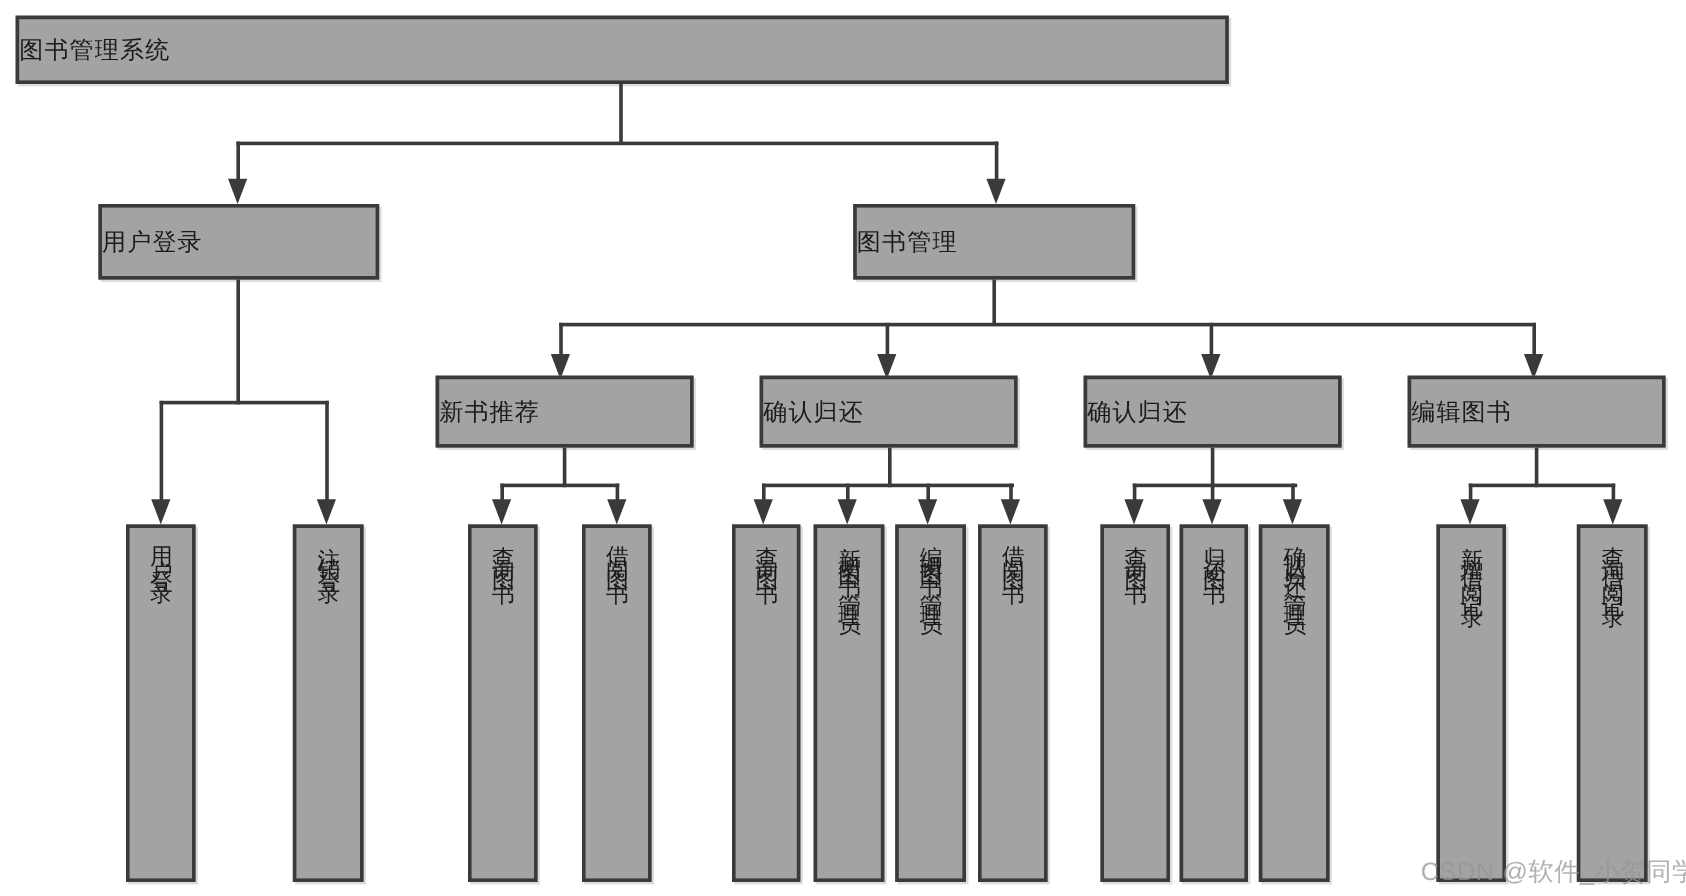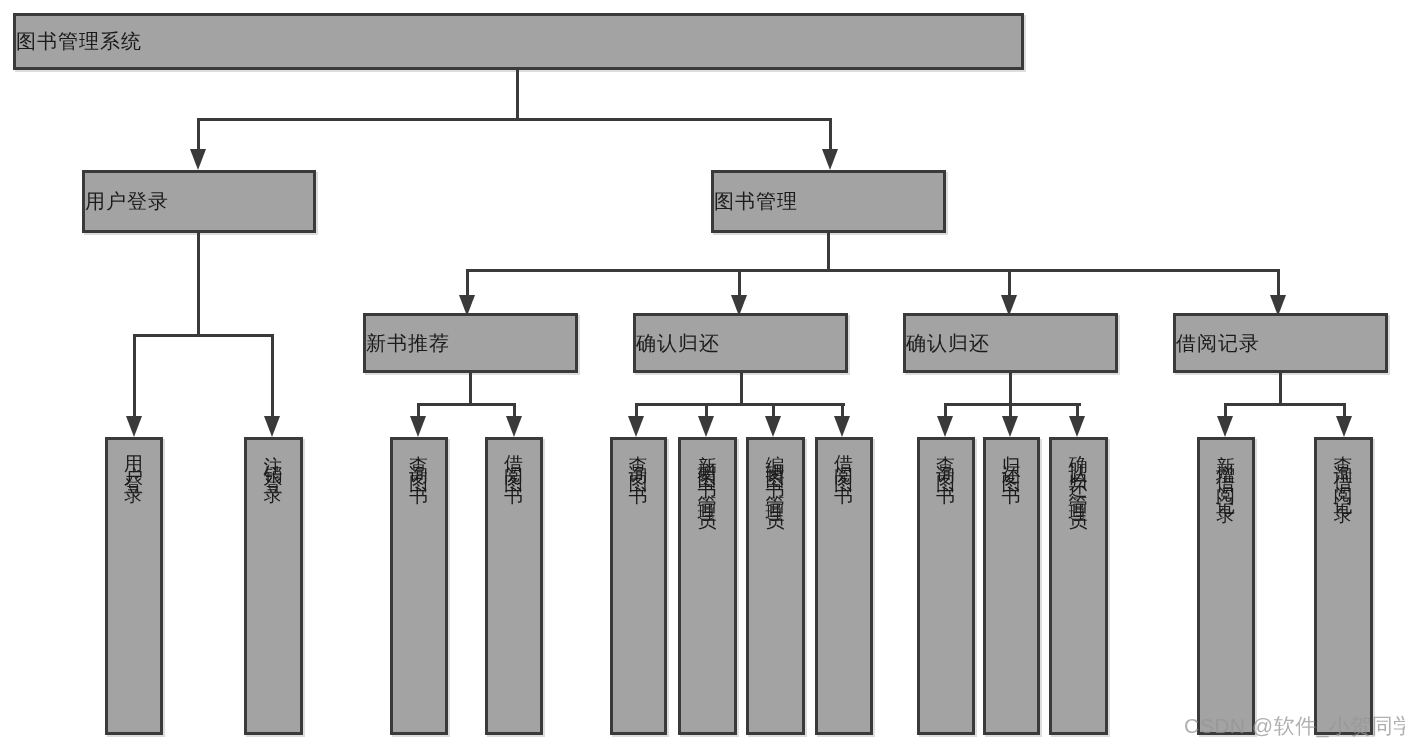--- a/index.html
+++ b/index.html
@@ -104,21 +104,21 @@
   <div class="box" style="left:363px; top:313px; width:215px; height:60px;">
     <span class="hlabel">新书推荐</span>
   </div>
   <div class="box" style="left:633px; top:313px; width:215px; height:60px;">
     <span class="hlabel">确认归还</span>
   </div>
   <div class="box" style="left:903px; top:313px; width:215px; height:60px;">
     <span class="hlabel">确认归还</span>
   </div>
   <div class="box" style="left:1173px; top:313px; width:215px; height:60px;">
-    <span class="hlabel">借阅记录</span>
+    <span class="hlabel">编辑图书</span>
   </div>
 
   <div class="ln" style="left:469px; top:373px; width:3px; height:33px;"></div>
   <div class="ln" style="left:417px; top:403px; width:99px; height:3px;"></div>
   <div class="ln" style="left:417px; top:403px; width:3px; height:14px;"></div>
   <div class="arr" style="left:410px; top:416px;"></div>
   <div class="ln" style="left:513px; top:403px; width:3px; height:14px;"></div>
   <div class="arr" style="left:506px; top:416px;"></div>
 
   <div class="ln" style="left:740px; top:373px; width:3px; height:33px;"></div>

